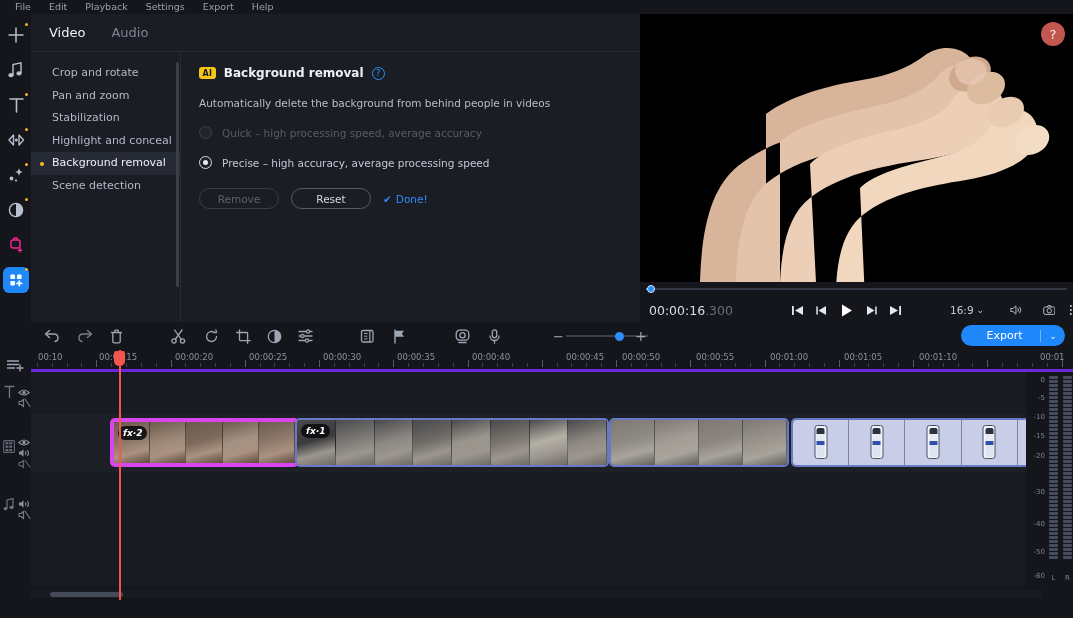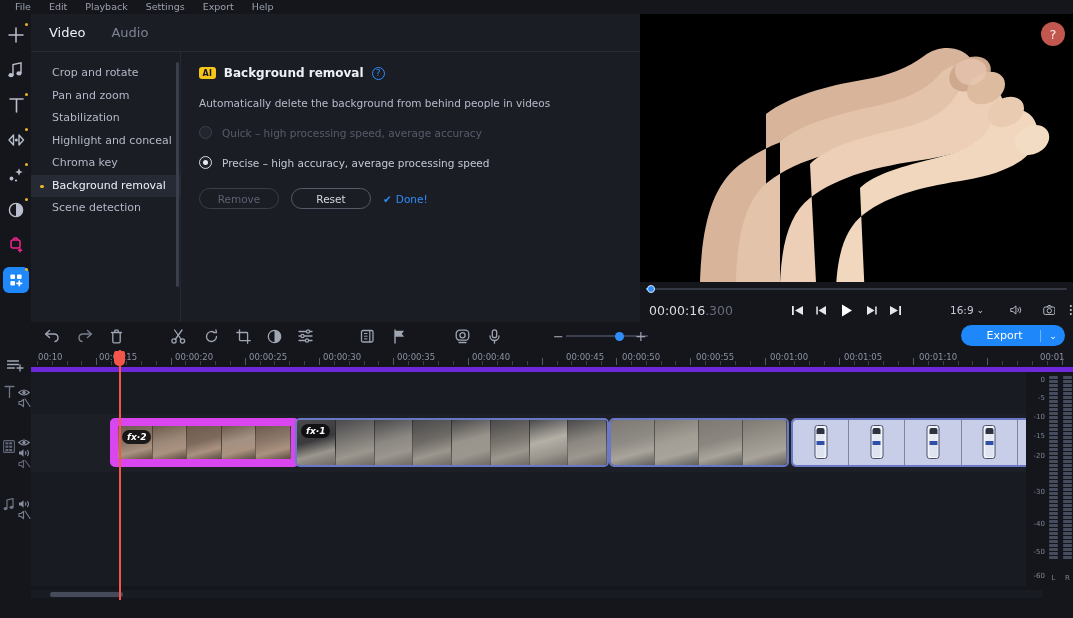--- a/index.html
+++ b/index.html
@@ -161,21 +161,21 @@
     background: #1e88fa; border-radius: 10.5px; display: flex; align-items: center;
     color: #fff; font-size: 11px;
   }
   .export-label { flex: 1; text-align: center; padding-left: 8px; }
   .export-sep { width: 1px; height: 12px; background: #6fb4ff; }
   .export-caret { width: 24px; text-align: center; font-size: 9px; }
 
   
   .ruler {
     position: absolute; top: 350px; left: 0; width: 1073px; height: 22px;
-    background: #15161c; border-bottom: 5px solid #6d28d9; overflow: hidden;
+    background: #15161c; border-bottom: 3px solid #6d28d9; overflow: hidden;
   }
   .rl-label { position: absolute; top: 2px; font-size: 8.5px; color: #8b91a0; white-space: nowrap; }
   .rl-tick { position: absolute; bottom: 2px; width: 1px; background: #3b4150; }
 
   
   .track-head {
     position: absolute; left: 0; top: 350px; width: 31px; height: 236px;
     background: #15161c;
   }
 
@@ -185,21 +185,21 @@
     background: #191b22; overflow: hidden;
   }
   .tl-row-text { position: absolute; top: 0; left: 0; width: 1011px; height: 42px; background: #191b22; }
   .tl-row-vid  { position: absolute; top: 42px; left: 0; width: 1011px; height: 58px; background: #1d1f27; }
   .tl-row-aud  { position: absolute; top: 100px; left: 0; width: 1011px; height: 114px; background: #191b22; }
 
   .clip {
     position: absolute; top: 46px; height: 49px; border-radius: 5px;
     overflow: hidden; border: 2px solid #6a78c8;
   }
-  .clip.selected { border: 8px solid #d946ef; text-align: right; }
+  .clip.selected { border: 4px solid #d946ef; text-align: right; }
   .clip-thumbs { display: flex; height: 100%; width: 100%; }
   .thumb { flex: 1; height: 100%; border-right: 1px solid rgba(0,0,0,.35); }
   .fx-badge {
     position: absolute; top: 4px; left: 4px; height: 14px; padding: 0 5px;
     background: rgba(10,10,14,.88); border-radius: 7px; color: #fff;
     font-size: 9px; font-style: italic; font-weight: bold;
     display: flex; align-items: center; gap: 1px;
   }
 
   .playhead {
@@ -319,21 +319,20 @@
   <div class="tabs-bar" id="tabsbar">
       <div class="tab active">Video</div>
       <div class="tab">Audio</div>
     </div>
 
   <div class="eff-list" id="efflist">
     <div class="eff-item">Crop and rotate</div>
       <div class="eff-item">Pan and zoom</div>
       <div class="eff-item">Stabilization</div>
       <div class="eff-item">Highlight and conceal</div>
-      <div class="eff-item">Chroma key</div>
       <div class="eff-item selected">Background removal</div>
       <div class="eff-item">Scene detection</div>
       <div class="eff-scroll"></div>
   </div>
 
   <div class="eff-panel">
     <div class="panel-title-row">
       <span class="ai-badge">AI</span>
       <span class="panel-title">Background removal</span>
       <span class="help-circ">?</span>

